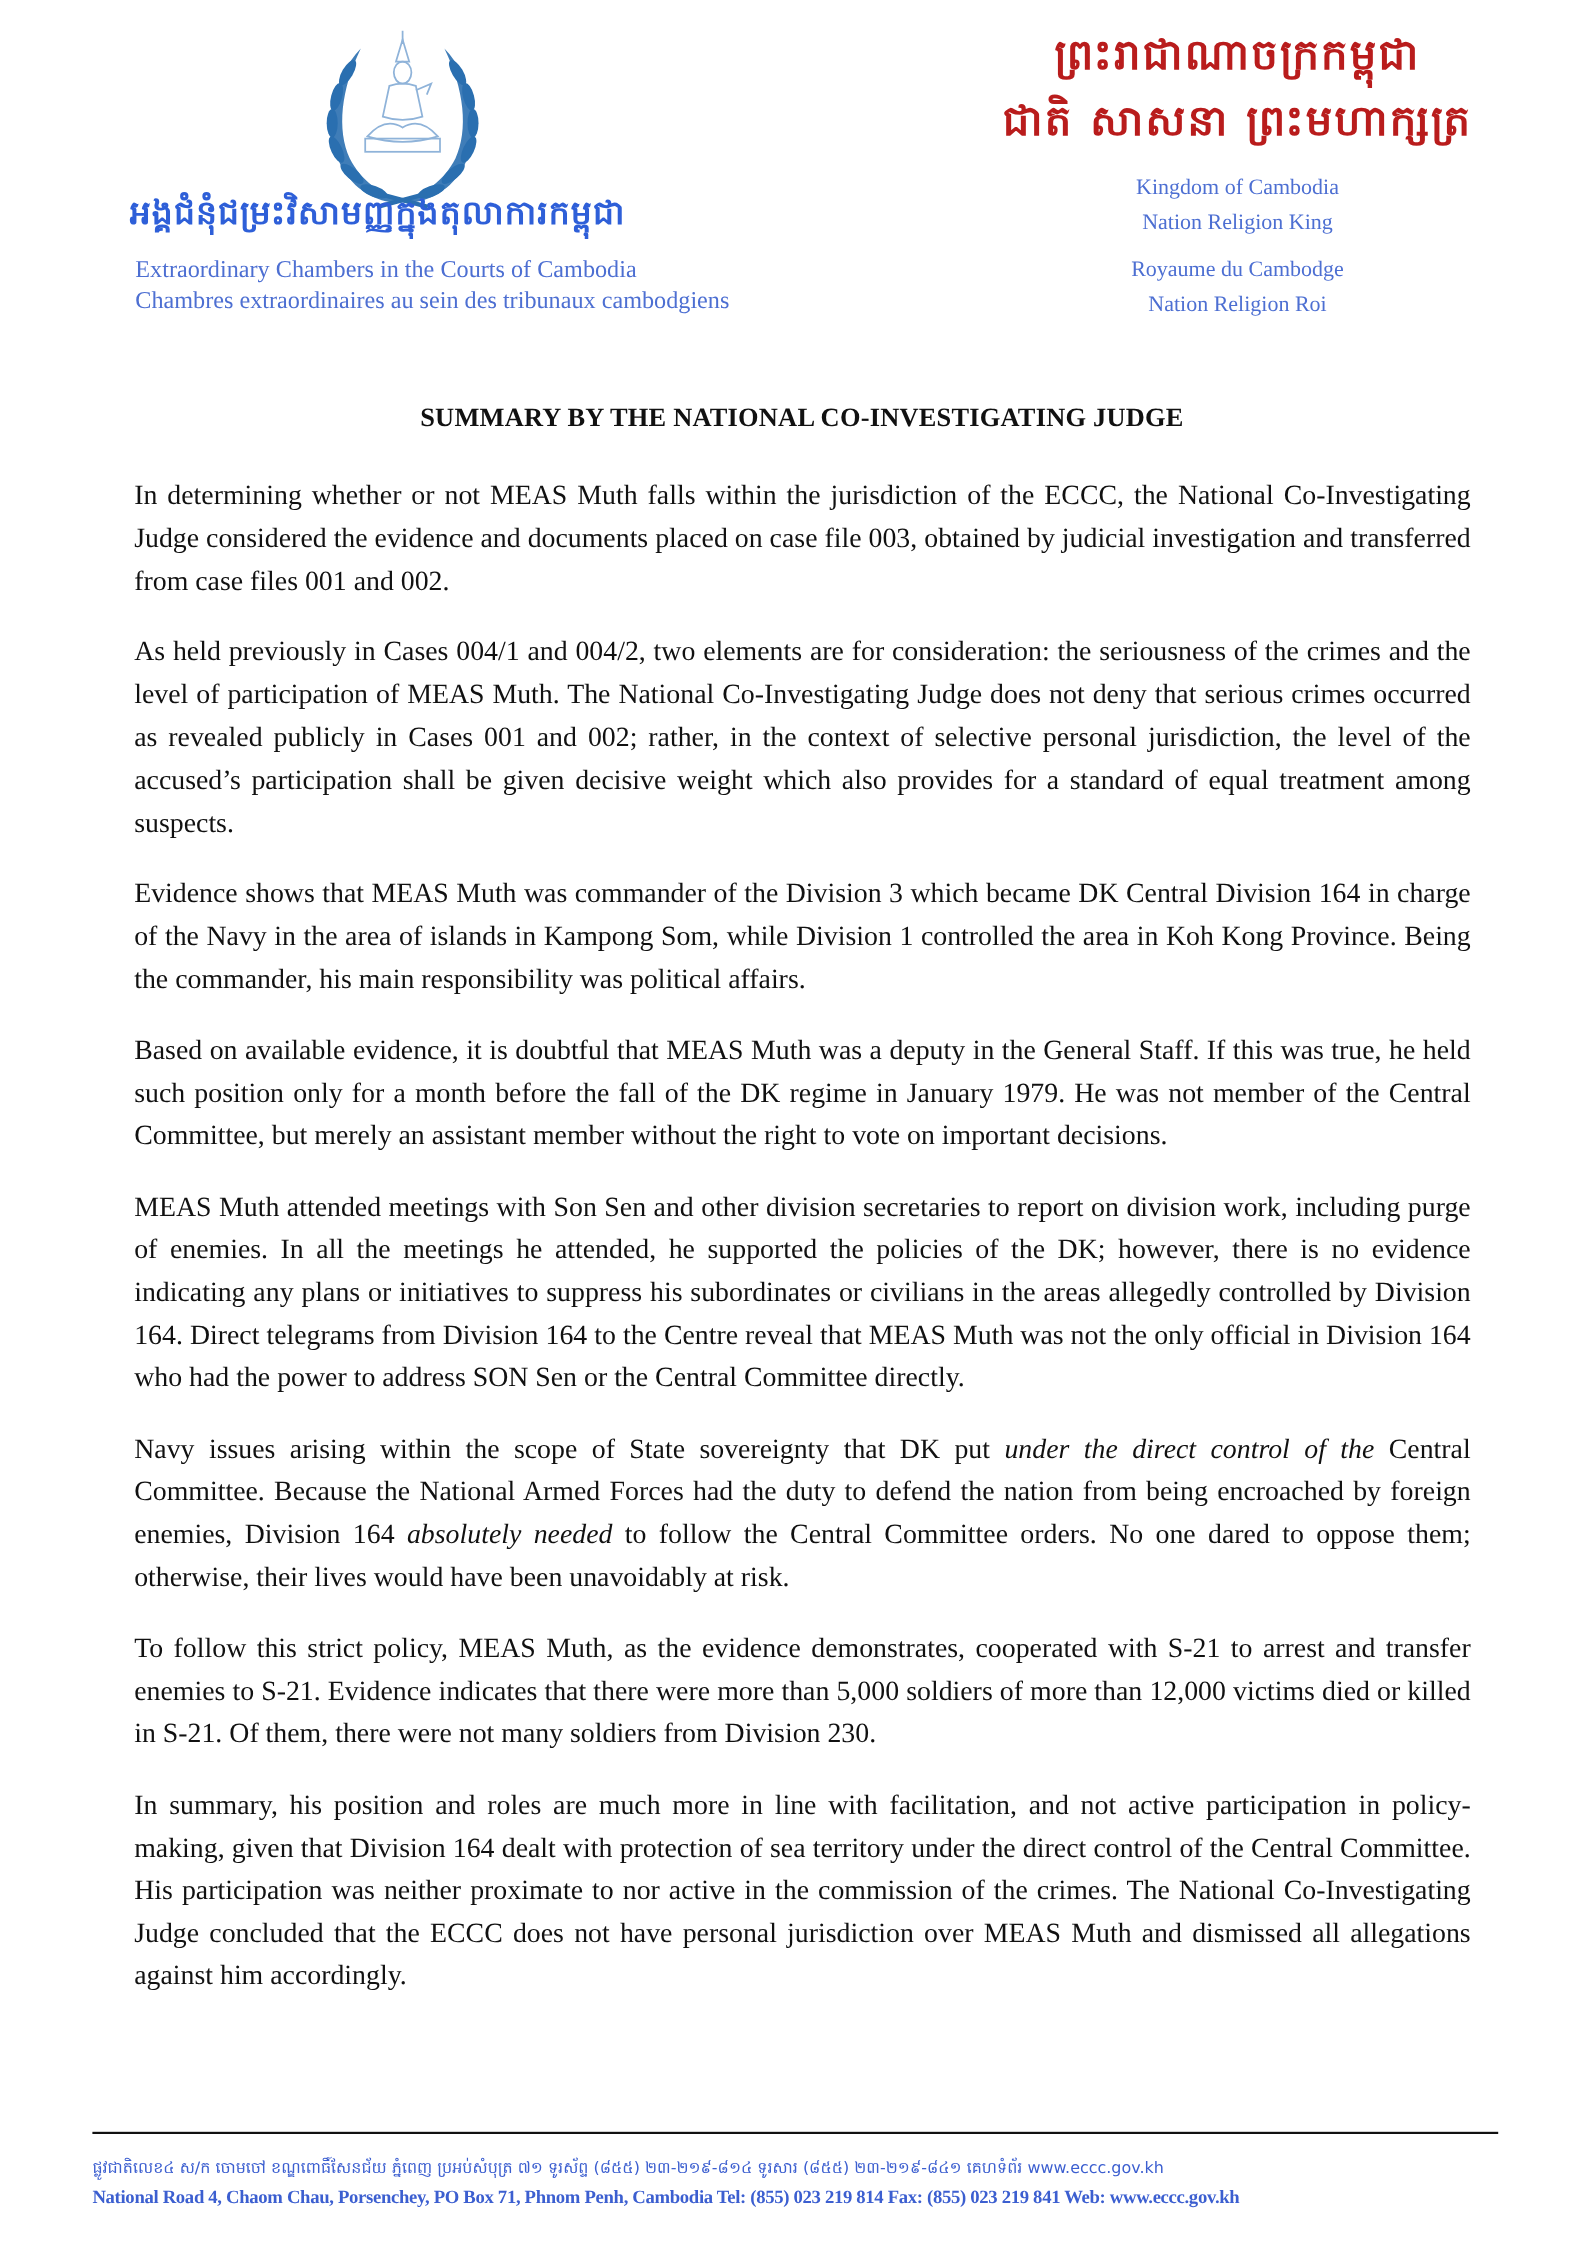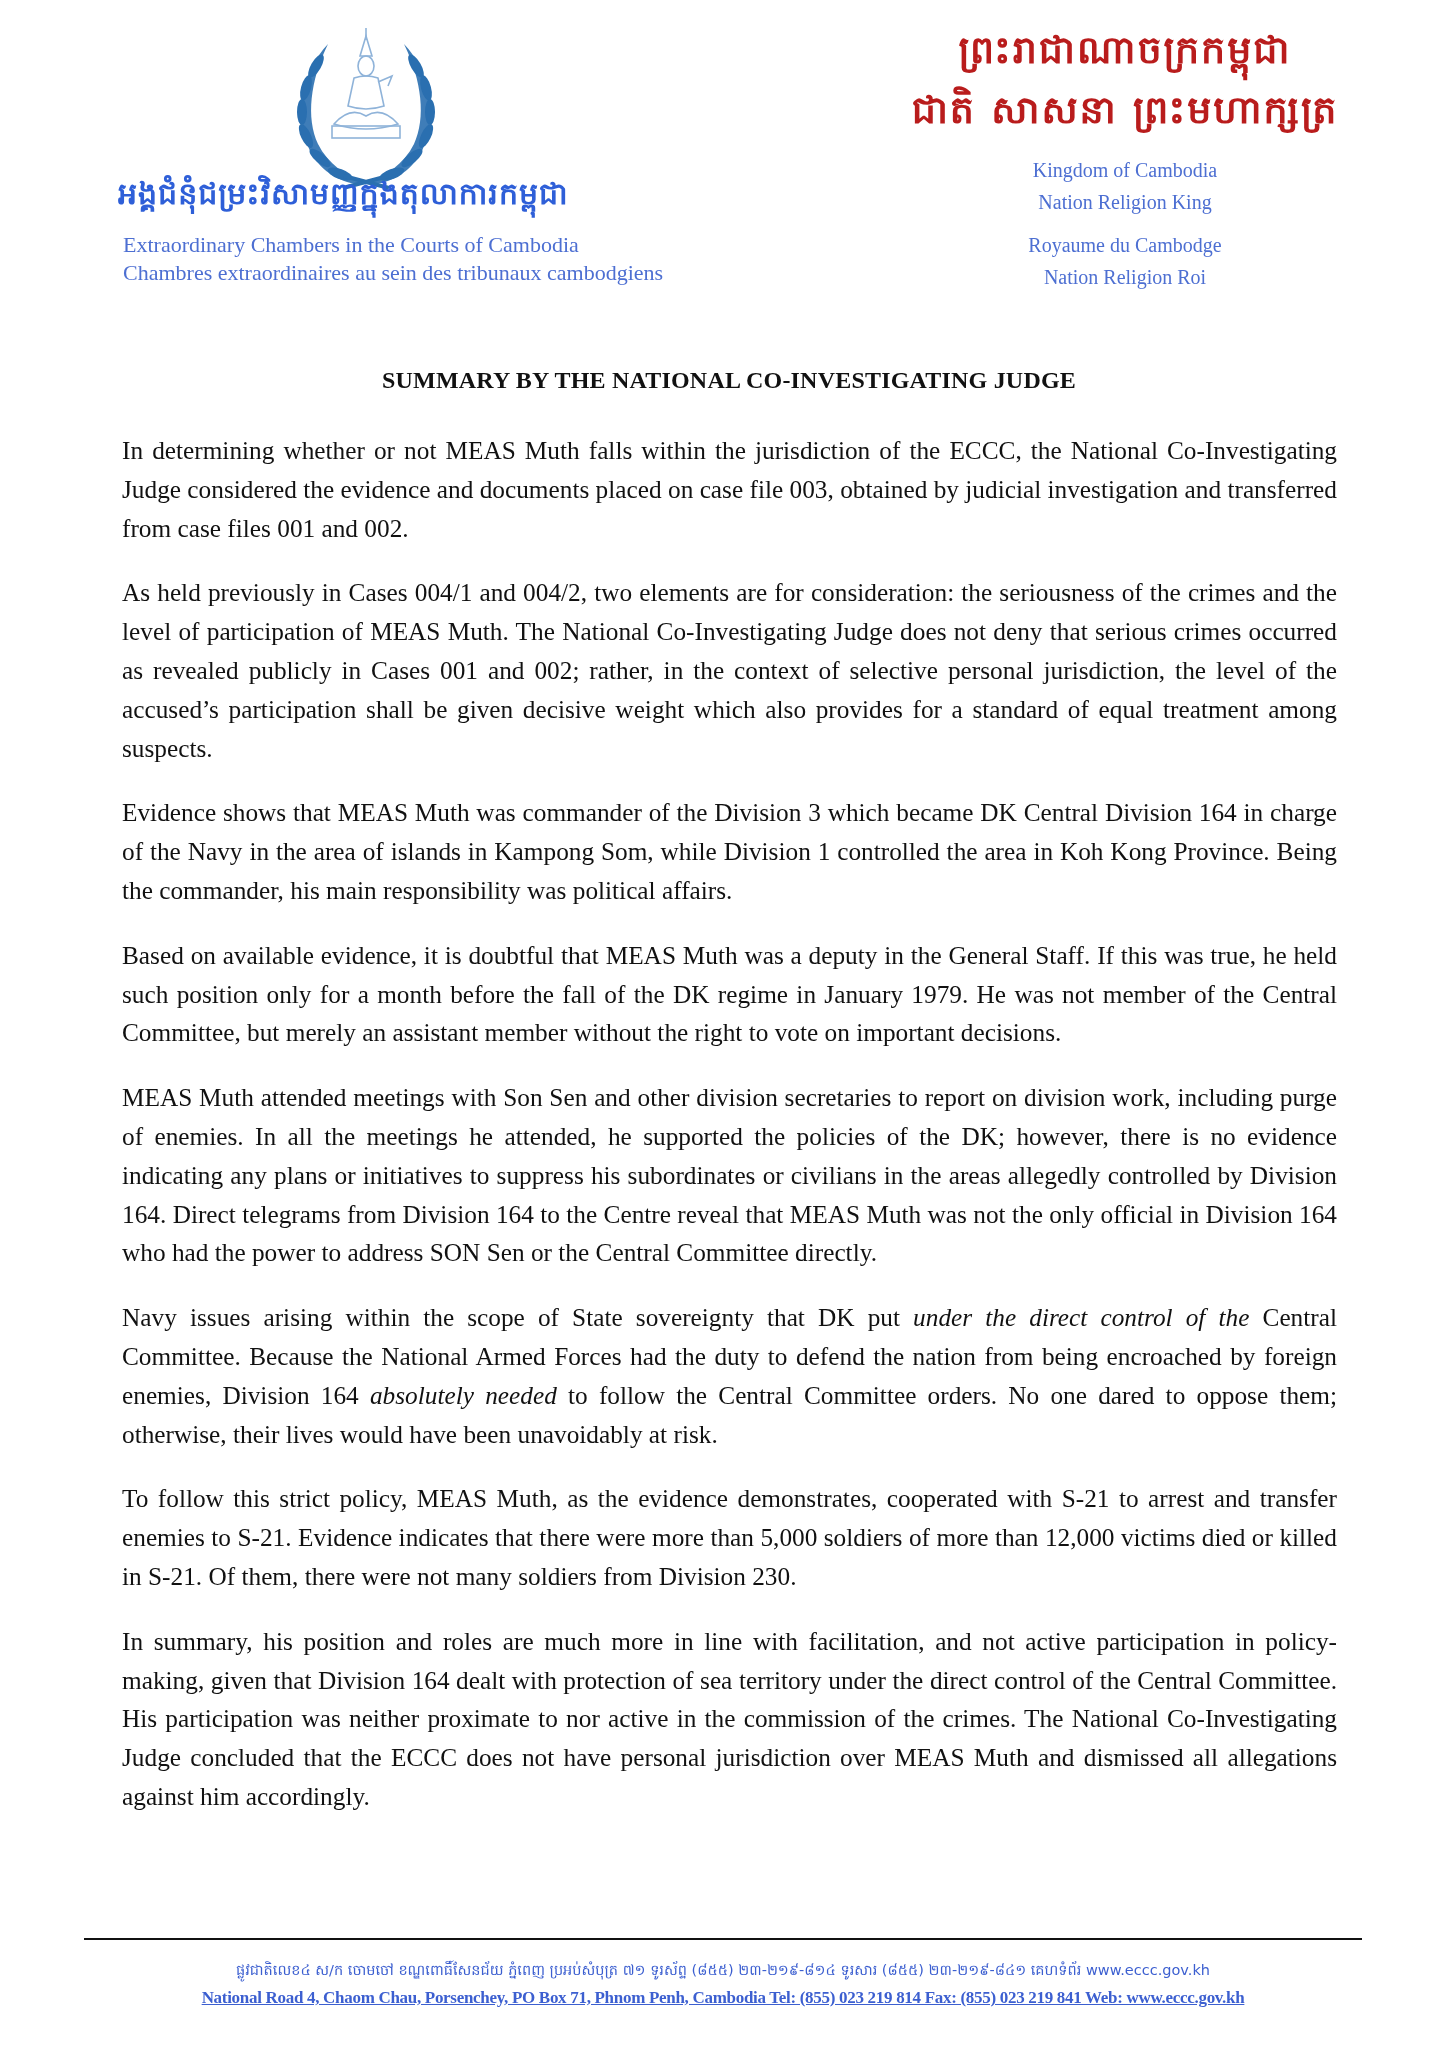--- a/index.html
+++ b/index.html
@@ -25,23 +25,23 @@
   #motto-fr { top: 263px; }
   
   #doc-title { left: 0; width: 1458px; top: 367px; text-align: center; font-weight: bold;
                font-size: 24px; letter-spacing: 0.2px; }
   
   #doc-body { left: 122px; top: 431px; width: 1215px; }
   #doc-body p { margin: 0 0 26px 0; font-size: 25.3px; line-height: 38.8px; text-align: justify; }
   #doc-body p em { font-style: italic; }
   
   #footer-rule { left: 84px; top: 1938px; width: 1278px; height: 0; border-top: 2px solid #111; }
-  .footer-text { left: 84px; width: 1278px; text-align: center; color: #3c5fd0; white-space: nowrap; }
+  .footer-text { left: 84px; width: 1278px; color: #3c5fd0; white-space: nowrap; }
   #footer-kh { top: 1961px; font-family: "DejaVu Sans", sans-serif; font-size: 14.5px; }
-  #footer-en { top: 1988px; font-size: 17px; font-weight: bold; letter-spacing: -0.3px; text-decoration: underline; }
+  #footer-en { top: 1988px; font-size: 17px; font-weight: bold; letter-spacing: -0.3px; }
 </style>
 </head>
 <body>
 
 <div id="logo" class="abs">
   <svg width="156" height="170" viewBox="0 0 156 170">
 
     <g fill="#2a6fb0">
       <path d="M40 18 C 14 45, 6 90, 22 125 C 34 148, 58 160, 78 158 C 58 150, 40 138, 30 118 C 18 92, 22 55, 40 18 Z" opacity="0.9"></path>
       <ellipse cx="28" cy="40" rx="5" ry="13" transform="rotate(30 28 40)"></ellipse>

